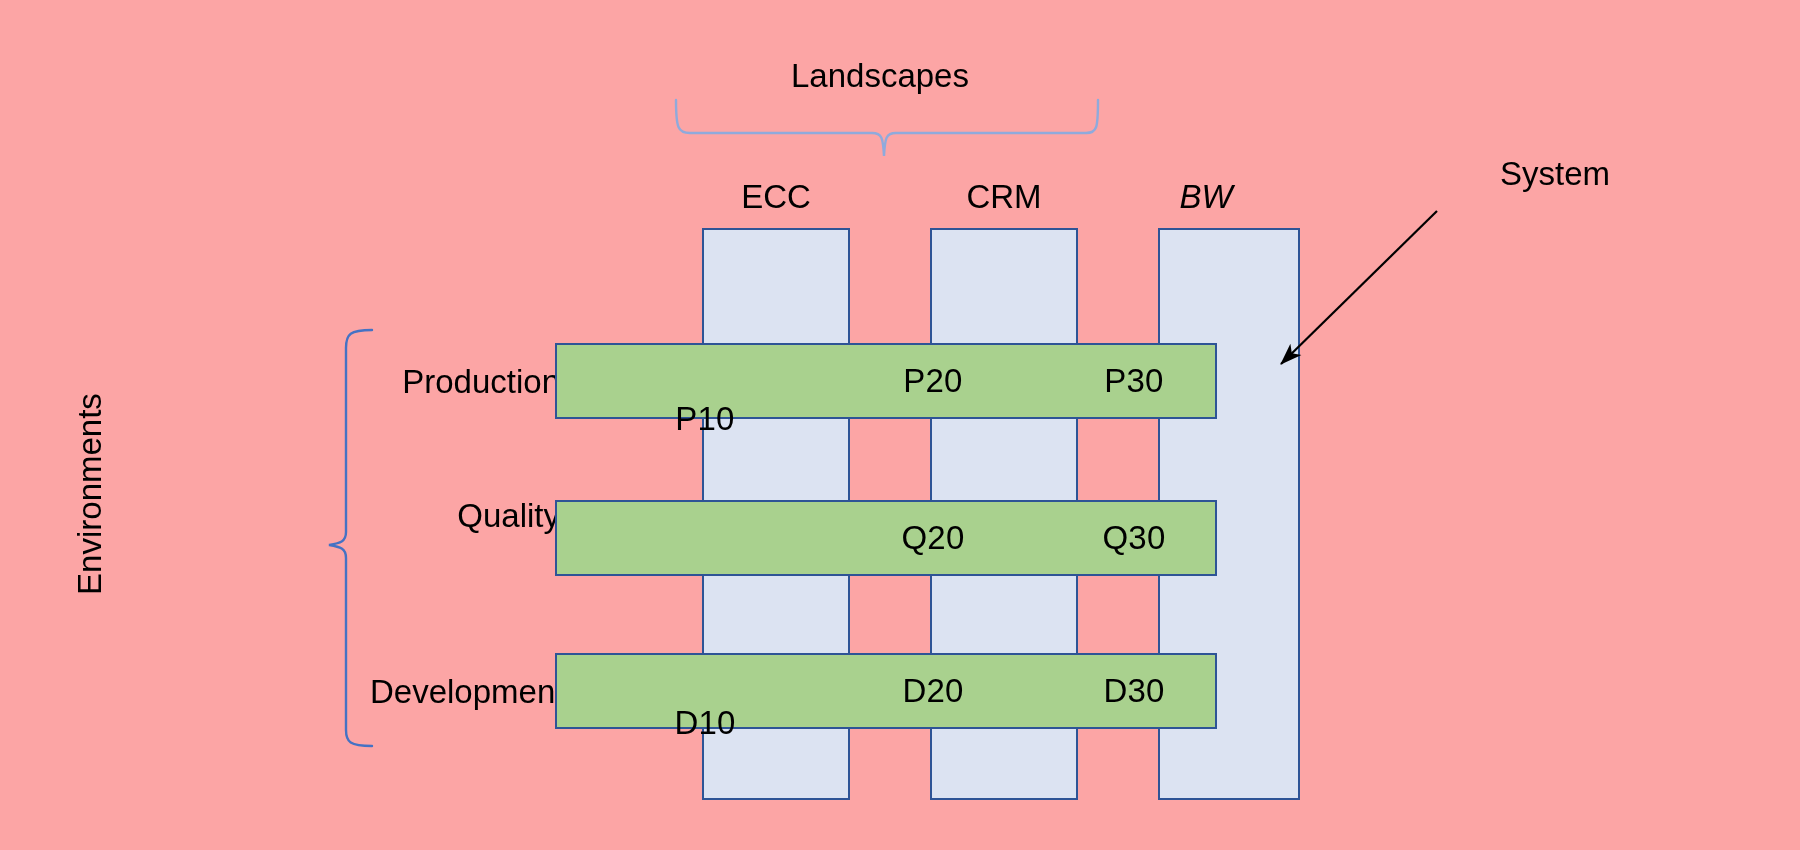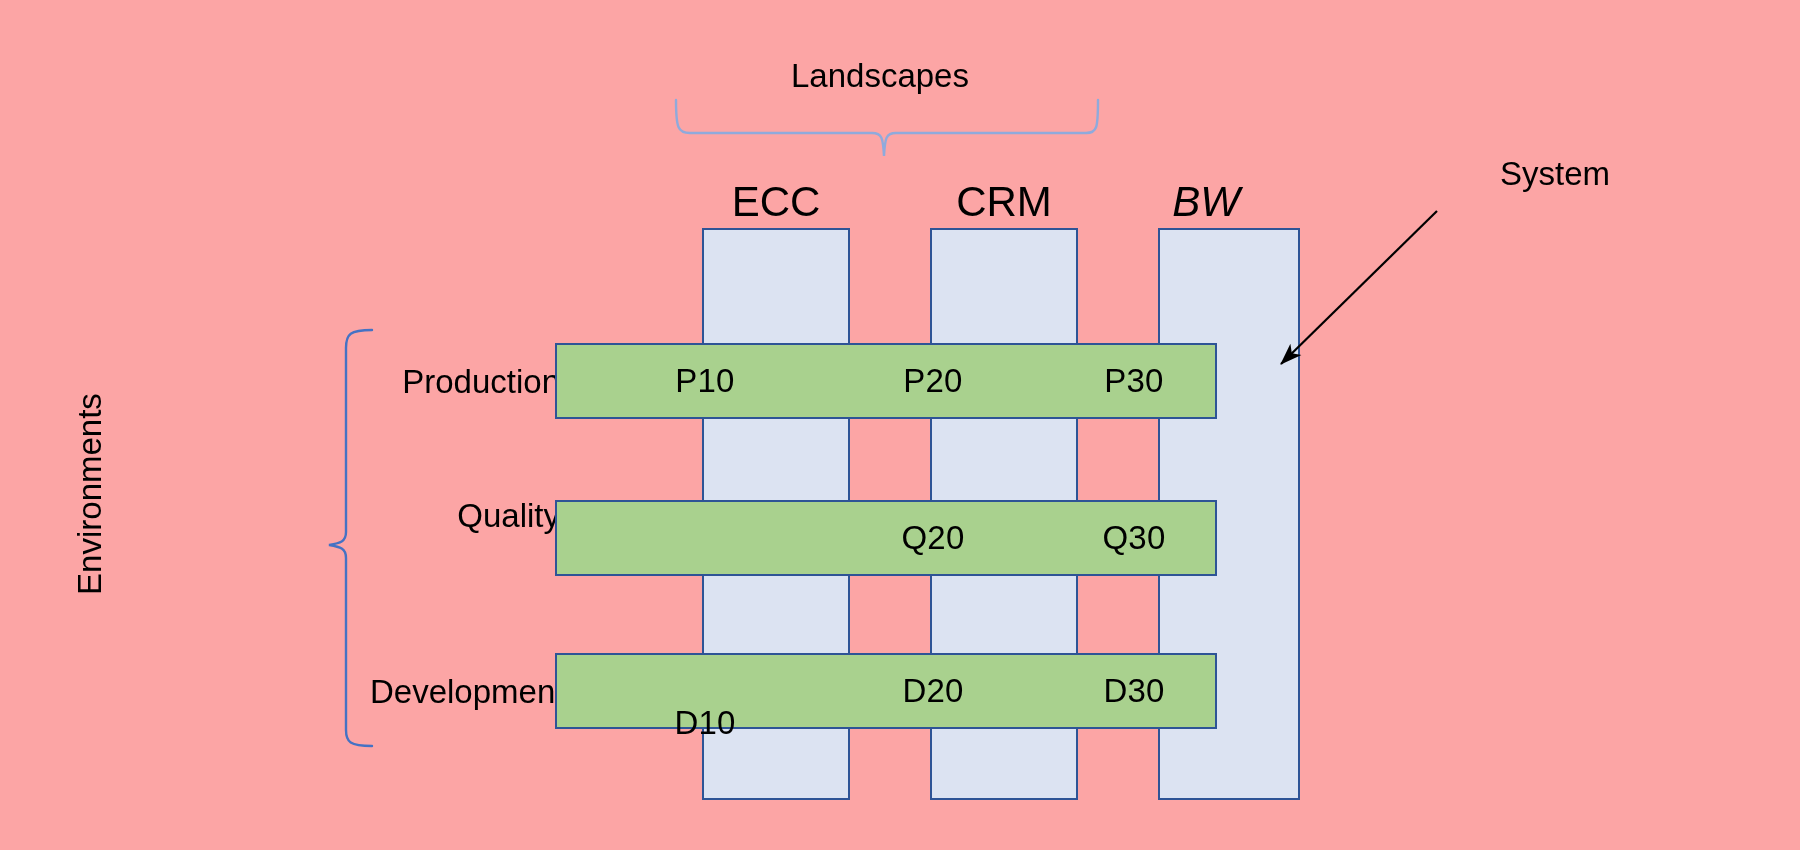--- a/index.html
+++ b/index.html
@@ -38,21 +38,21 @@
   .env-bar .cell{
     position:absolute;top:0;height:100%;
     display:flex;align-items:center;justify-content:center;
     font-size:33px;color:#000;
     letter-spacing:0.2px;
   }
 
   
   .col-label{
     position:absolute;top:178px;
-    font-size:42px;color:#000;
+    font-size:33px;color:#000;
     text-align:center;
     width:220px;
   }
 
   
   .group-label-top{
     position:absolute;
     left:680px;top:57px;width:400px;
     text-align:center;
     font-size:33px;color:#000;
@@ -128,21 +128,21 @@
 
   <div class="row-label" style="top:358px;">Production</div>
 
   <div class="row-label" style="top:492px;">
     <div>Quality</div>
   </div>
 
   <div class="row-label" style="top:668px;">Development</div>
 
   <div class="env-bar" style="top:343px;">
-    <div class="cell" style="left:37px;width:222px;">P10</div>
+    <div class="cell" style="left:37px;width:222px;margin-top:38px;">P10</div>
     <div class="cell" style="left:265px;width:222px;">P20</div>
     <div class="cell" style="left:487px;width:180px;">P30</div>
   </div>
 
   <div class="env-bar" style="top:500px;">
     <div class="cell" style="left:265px;width:222px;">Q20</div>
     <div class="cell" style="left:487px;width:180px;">Q30</div>
   </div>
 
   <div class="env-bar" style="top:653px;">

